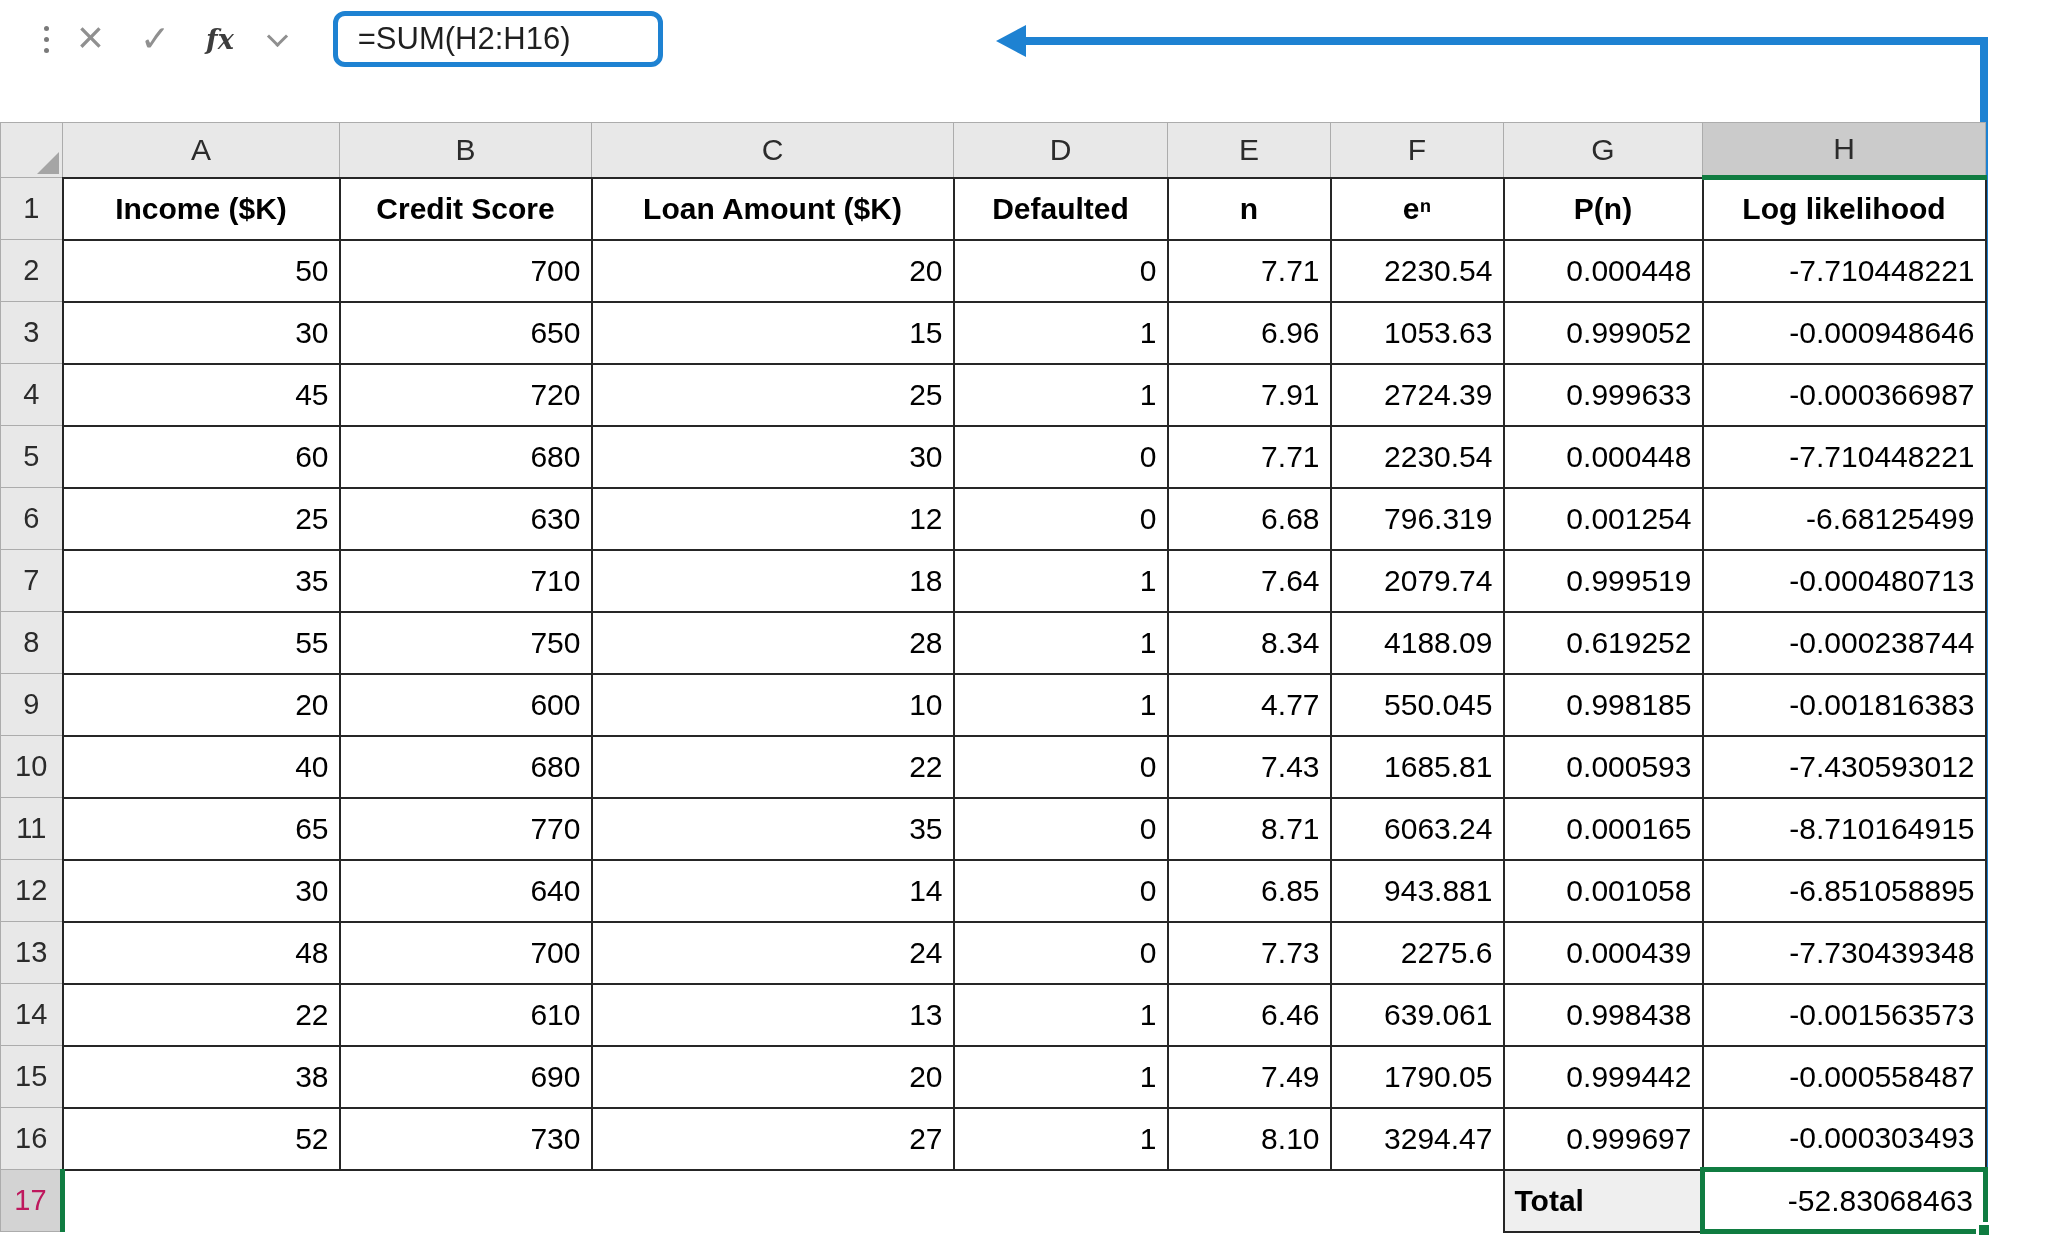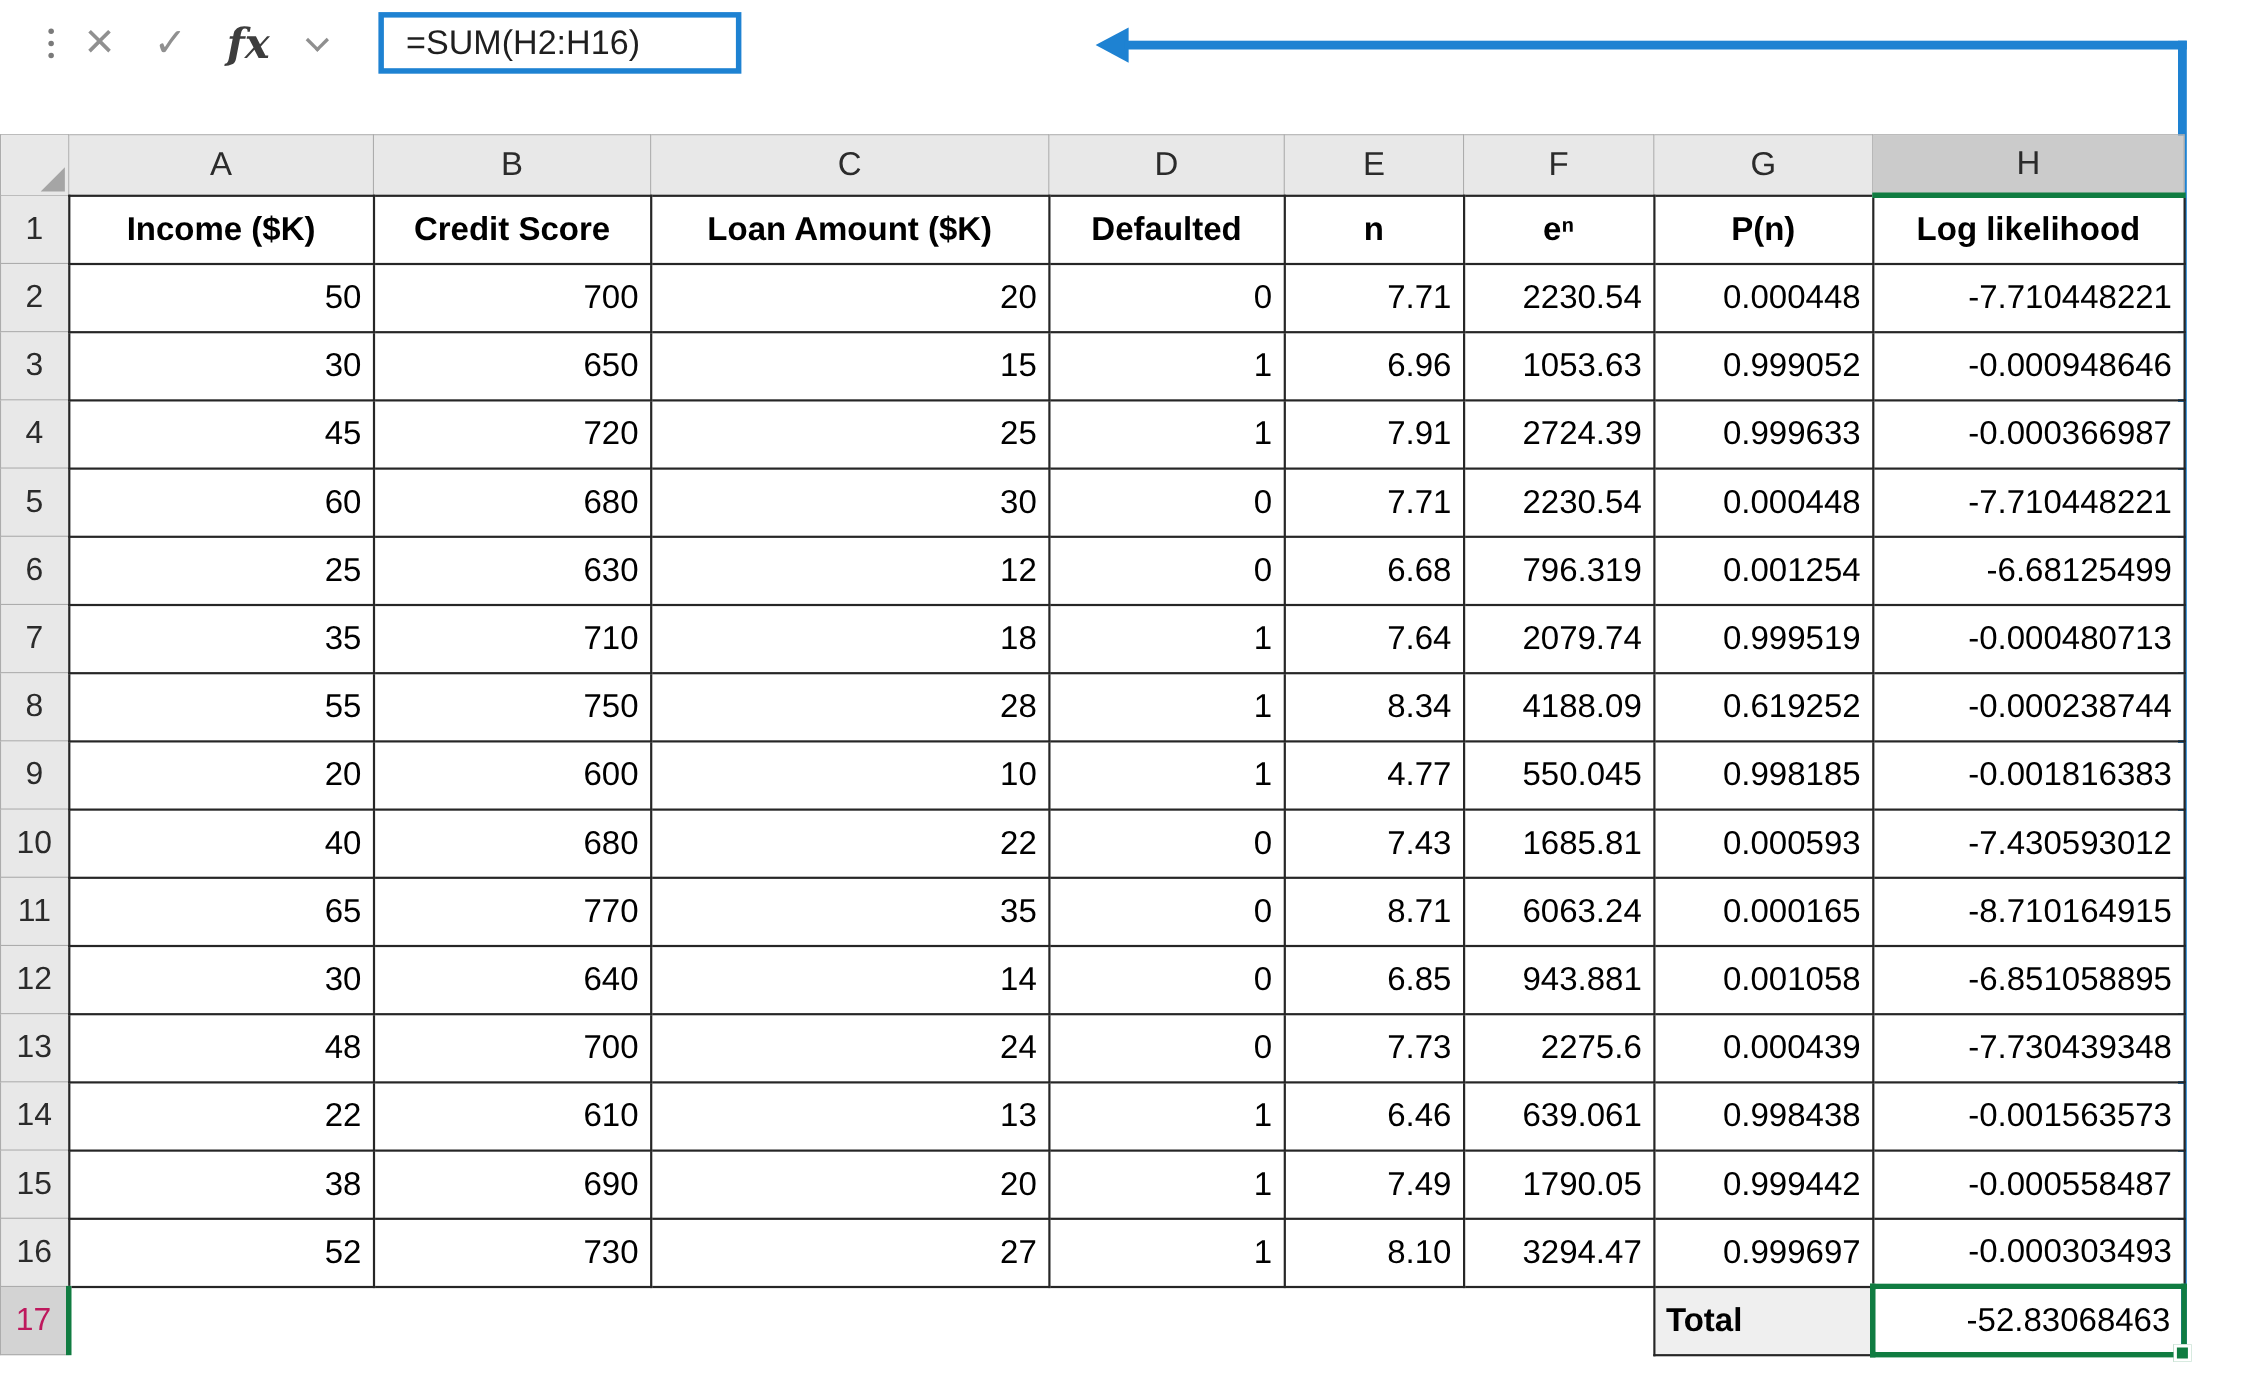--- a/index.html
+++ b/index.html
@@ -16,26 +16,26 @@
     display:flex;align-items:center;justify-content:space-between;
     padding:0 18px 0 22px;font-size:30px;color:#1f1f1f;
   }
   .chev{width:14px;height:14px;border-right:3px solid #5a5a5a;border-bottom:3px solid #5a5a5a;
         transform:rotate(45deg);margin-top:-7px;}
   .dots{display:flex;flex-direction:column;gap:6px;margin:0 28px 0 30px;}
   .dots i{width:5px;height:5px;border-radius:50%;background:#7a7a7a;}
   .fb-icons{display:flex;align-items:center;gap:36px;}
   .icon-x{font-size:46px;color:#909090;line-height:1;margin-top:-5px;}
   .icon-check{font-size:36px;color:#909090;line-height:1;}
-  .icon-fx{font-family:"DejaVu Serif",serif;font-style:italic;font-weight:bold;font-size:38px;color:#3d3d3d;}
+  .icon-fx{font-family:"DejaVu Serif",serif;font-style:italic;font-weight:bold;font-size:27px;color:#3d3d3d;}
   .chev-sm{width:12px;height:12px;border-right:3px solid #8f8f8f;border-bottom:3px solid #8f8f8f;
            transform:rotate(45deg);margin-top:-6px;}
   .formula-box{
     box-sizing:border-box;margin-left:48px;min-width:330px;height:56px;background:#fff;
-    border:5px solid #1E82D2;border-radius:0;
+    border:5px solid #1E82D2;border-radius:12px;
     display:flex;align-items:center;padding:0 20px;font-size:31px;color:#1f1f1f;
   }
 
   
   .arrow-head{position:absolute;left:996px;top:25px;width:0;height:0;
     border-top:16px solid transparent;border-bottom:16px solid transparent;border-right:30px solid #1E82D2;}
   .line-h{position:absolute;left:1022px;top:37px;width:966px;height:8px;background:#1E82D2;}
   .line-v{position:absolute;left:1980px;top:37px;width:8px;height:1196px;background:#1E82D2;}
 
   

